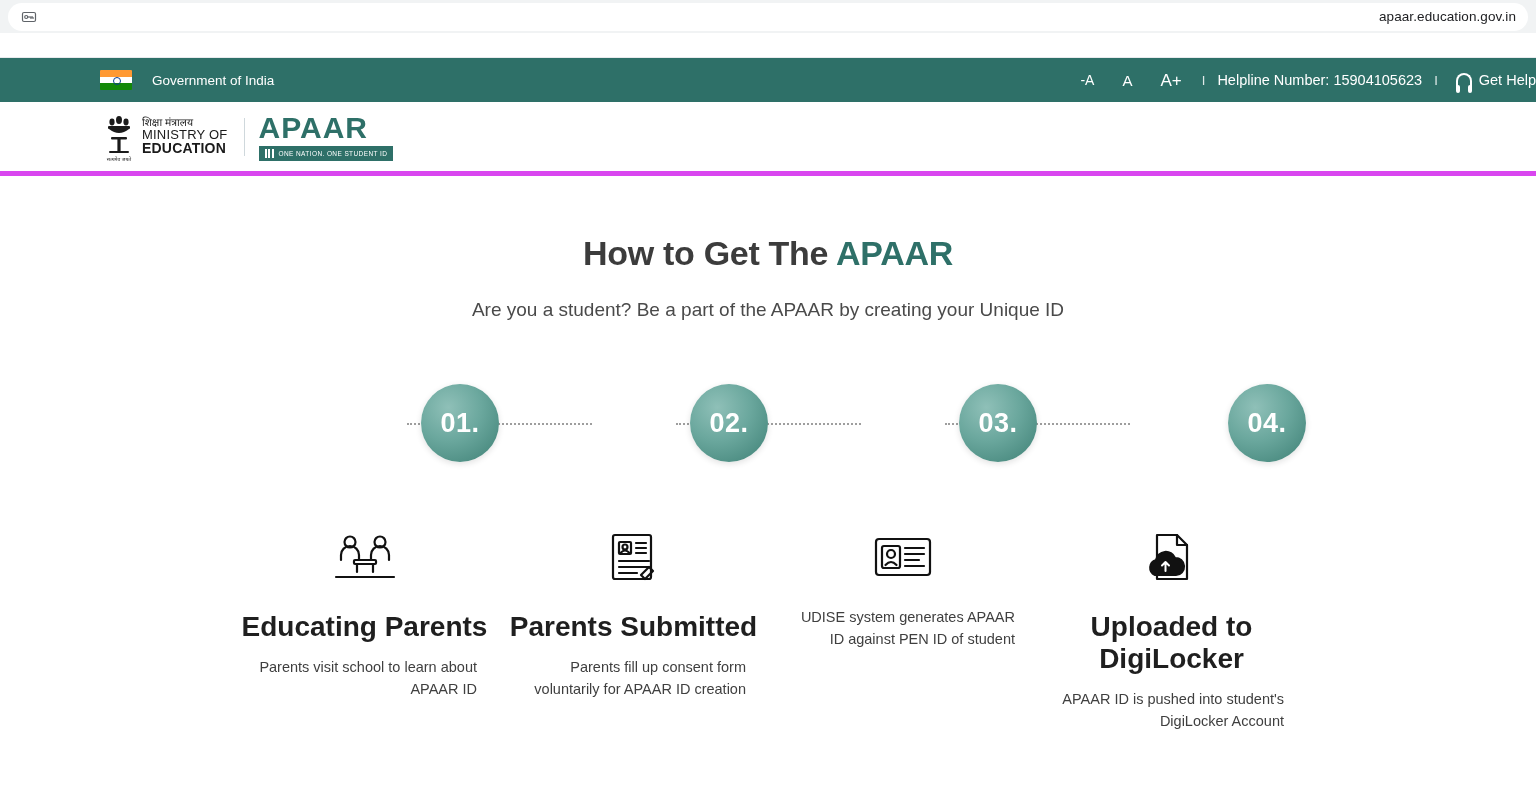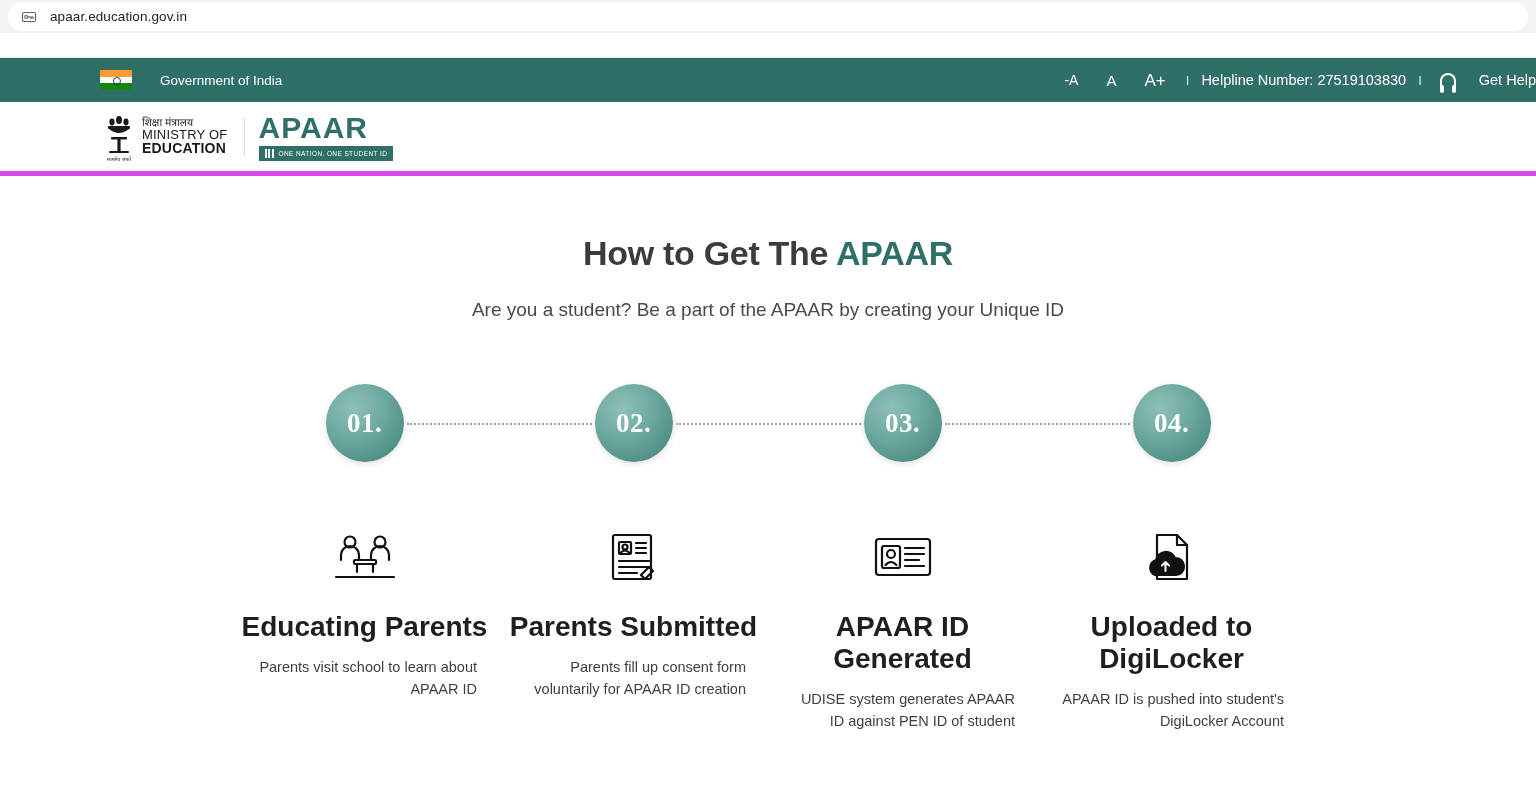--- a/index.html
+++ b/index.html
@@ -21,20 +21,21 @@
   }
   .omnibox {
     flex: 1;
     height: 28px;
     background: #ffffff;
     border-radius: 14px;
     display: flex;
     align-items: center;
     padding: 0 12px;
     gap: 12px;
+    justify-content: space-between;
   }
   .site-info-icon {
     width: 18px; height: 18px;
     display: flex; align-items: center; justify-content: center;
     color: #5f6368;
   }
   .url-text {
     font-size: 13.5px;
     color: #202124;
     letter-spacing: 0.1px;
@@ -48,21 +49,21 @@
   
   .gov-strip {
     height: 44px;
     background: #2e7068;
     color: #ffffff;
     display: flex;
     align-items: center;
     padding: 0 0 0 100px;
     font-size: 13px;
   }
-  .gov-left { display: flex; align-items: center; gap: 28px; }
+  .gov-left { display: flex; align-items: center; gap: 20px; }
   .flag {
     width: 32px; height: 20px;
     display: block;
     border-radius: 1px;
     background: linear-gradient(to bottom, #ff9933 0 33.33%, #ffffff 33.33% 66.66%, #138808 66.66% 100%);
     position: relative;
   }
   .flag::after {
     content: "";
     position: absolute;
@@ -85,21 +86,21 @@
     padding: 0 14px;
     cursor: pointer;
     line-height: 1;
   }
   .font-btn.small { font-size: 14px; }
   .font-btn.medium { font-size: 15px; }
   .font-btn.large { font-size: 17px; }
   .sep { padding: 0 6px; opacity: 0.85; font-size: 13px; }
   .helpline { font-size: 14.5px; padding: 0 6px; }
   .get-help {
-    display: flex; align-items: center; gap: 23px;
+    display: flex; align-items: center; gap: 7px;
     font-size: 14.5px;
     padding-left: 12px;
   }
   .headset {
     display: inline-block;
     width: 16px; height: 14px;
     border: 2px solid #ffffff;
     border-bottom: none;
     border-radius: 8px 8px 0 0;
     position: relative;
@@ -186,24 +187,23 @@
     margin-top: 62px;
     position: relative;
     display: grid;
     grid-template-columns: repeat(4, 1fr);
     padding: 0 230px;
   }
   .step { position: relative; }
   .circle-row {
     display: flex;
     align-items: center;
-    justify-content: center;
+    justify-content: flex-end;
     height: 80px;
     position: relative;
-    font-family: Liberation Serif, serif;
   }
   .circle {
     width: 78px; height: 78px;
     border-radius: 50%;
     background: radial-gradient(circle at 35% 30%, #8fc0b8 0%, #6aa79d 45%, #3d7f74 100%);
     color: #ffffff;
     display: flex;
     align-items: center;
     justify-content: center;
     font-size: 27px;
@@ -267,21 +267,21 @@
 <div class="gov-strip">
   <div class="gov-left">
     <span class="flag"></span>
     <span class="gov-label">Government of India</span>
   </div>
   <div class="gov-right">
     <span class="font-btn small">-A</span>
     <span class="font-btn medium">A</span>
     <span class="font-btn large">A+</span>
     <span class="sep">I</span>
-    <span class="helpline">Helpline Number: 27519103830</span>
+    <span class="helpline">Helpline Number: 15904105623</span>
     <span class="sep">I</span>
     <span class="get-help">
       <span class="headset"></span>
       <span>Get Help</span>
     </span>
   </div>
 </div>
 
 <div class="logo-header">
   <span class="emblem">
@@ -373,21 +373,20 @@
       </div>
       <div class="icon-box">
         <svg width="62" height="48" viewBox="0 0 62 48" fill="none" stroke="#111" stroke-width="2.2" stroke-linecap="round" stroke-linejoin="round">
           <rect x="4" y="6" width="54" height="36" rx="3"></rect>
           <rect x="10" y="13" width="18" height="22" rx="2"></rect>
           <circle cx="19" cy="21" r="4"></circle>
           <path d="M13.5 32 q5.5 -6 11 0"></path>
           <path d="M33 15 h19 M33 21 h19 M33 27 h14 M33 33 h19"></path>
         </svg>
       </div>
-      <div class="step-title">APAAR ID Generated</div>
       <div class="step-desc">UDISE system generates APAAR ID against PEN ID of student</div>
     </div>
 
     <div class="step">
       <div class="circle-row">
         <div class="circle">04.</div>
 
       </div>
       <div class="icon-box">
         <svg width="54" height="52" viewBox="0 0 54 52" fill="none" stroke="#111" stroke-width="2.2" stroke-linecap="round" stroke-linejoin="round">

